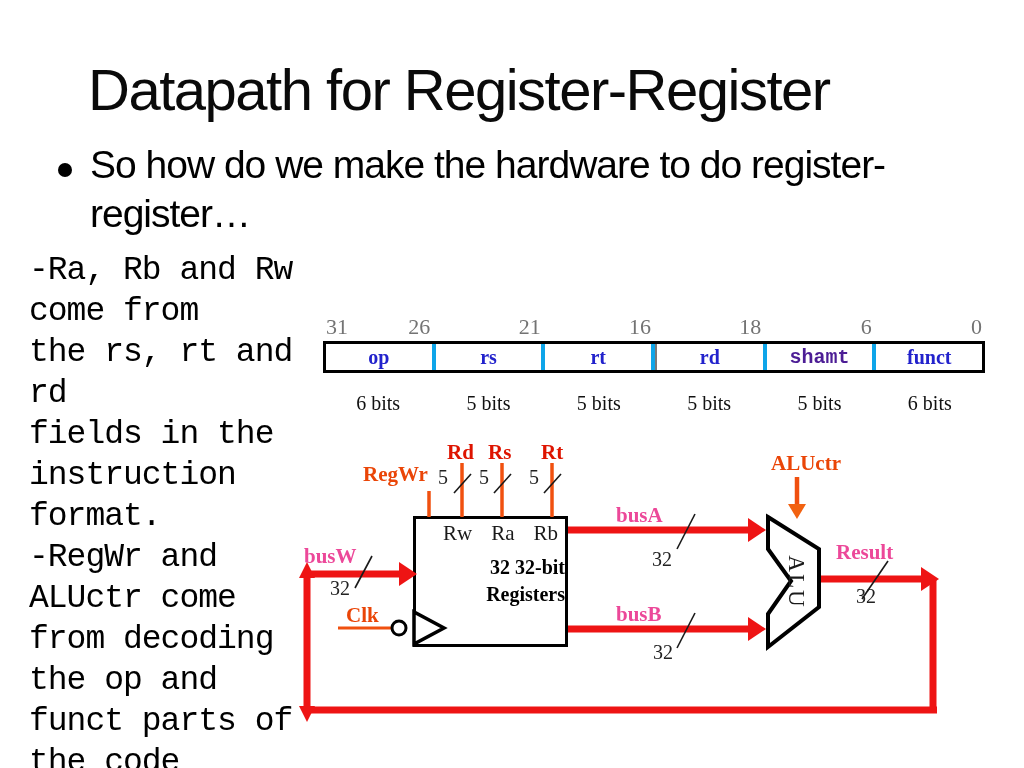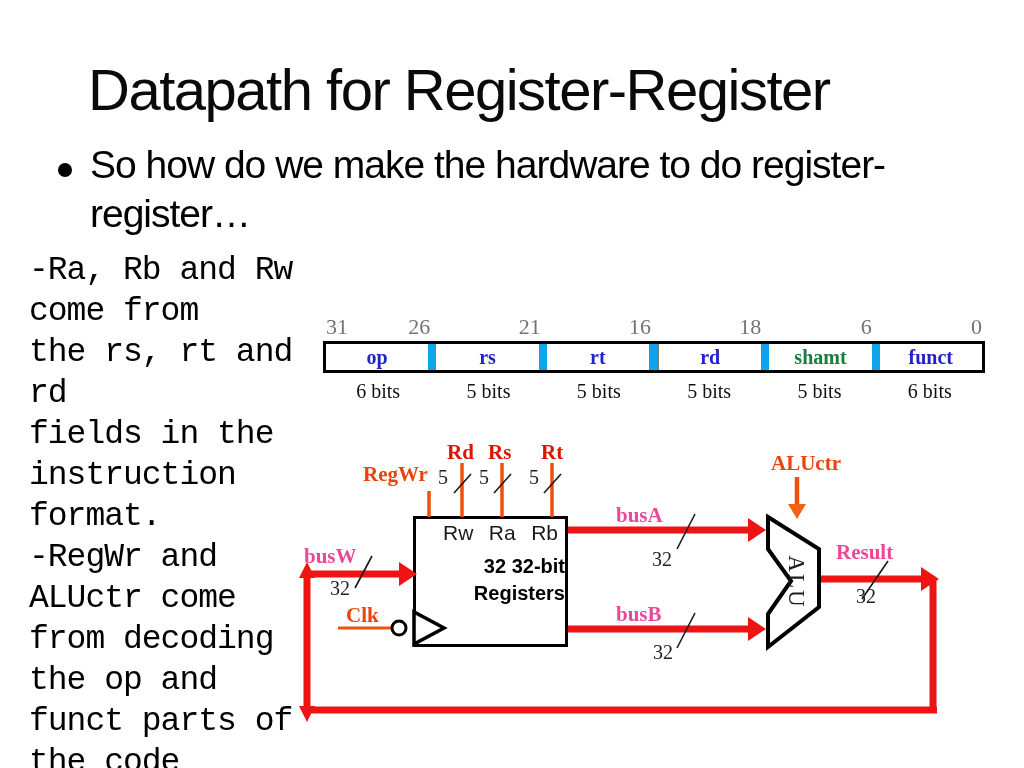--- a/index.html
+++ b/index.html
@@ -17,39 +17,39 @@
   .side-note{position:absolute;left:29px;top:250px;width:280px;font-size:33px;line-height:41px;
          letter-spacing:-1px;white-space:pre-line;font-family:Liberation Mono, monospace;}
 
   
   .ifmt{position:absolute;left:323px;top:314px;width:662px;font-family:"Liberation Serif",serif;}
   .ifmt-bits{position:relative;display:flex;height:27px;font-size:22px;color:#737373;}
   .ifmt-bits .seg{flex:1;text-align:right;padding-right:3px;box-sizing:border-box;}
   .ifmt-bits .b31{position:absolute;left:3px;top:0;}
   .ifmt-row{display:flex;border:3px solid #000;height:32px;box-sizing:border-box;background:#fff;}
   .ifmt-row .cell{flex:1;display:flex;align-items:center;justify-content:center;
-         font-weight:bold;font-size:20px;border-right:8px solid #0ea5e9;}
+         font-weight:bold;font-size:20px;border-right:4px solid #0ea5e9;}
   .ifmt-row .cell:last-child{border-right:none;}
   .ifmt-row .cell.dbl{border-left:2px solid #7a7a7a;}
-  .cell.blue{color:#2222cc;} .cell.black{color:#15803d;}
-  .ifmt-widths{display:flex;margin-top:7px;font-size:20px;color:#111;}
+  .cell.blue{color:#2222cc;} .cell.black{color:#4c1d95;font-family:Liberation Mono, monospace;}
+  .ifmt-widths{display:flex;margin-top:19px;font-size:20px;color:#111;}
   .ifmt-widths .wseg{flex:1;text-align:center;}
 
   
   .lbl{position:absolute;font-family:"Liberation Serif",serif;font-weight:bold;font-size:21px;
        white-space:nowrap;}
   .lbl.blue{color:#ec4899;}
   .lbl.red{color:#de1400;}
   .lbl.orange{color:#ea4507;}
   .wnum{position:absolute;font-family:"Liberation Serif",serif;font-size:20px;color:#222;
        white-space:nowrap;}
 
   
   .regbox{position:absolute;left:413px;top:516px;width:155px;height:131px;border:3px solid #000;
-       box-sizing:border-box;background:#fff;font-family:Liberation Sans, sans-serif;}
+       box-sizing:border-box;background:#fff;font-family:Liberation Serif, serif;}
   .regbox .ports{display:flex;justify-content:space-between;padding:2px 7px 0 27px;
        font-size:21px;color:#1a1a1a;}
   .regbox .regname{margin-top:8px;text-align:right;font-weight:bold;font-size:20px;
        line-height:27px;color:#000;}
 
   .overlay{position:absolute;left:0;top:0;width:1024px;height:768px;pointer-events:none;}
 </style>
 </head>
 <body>
 

